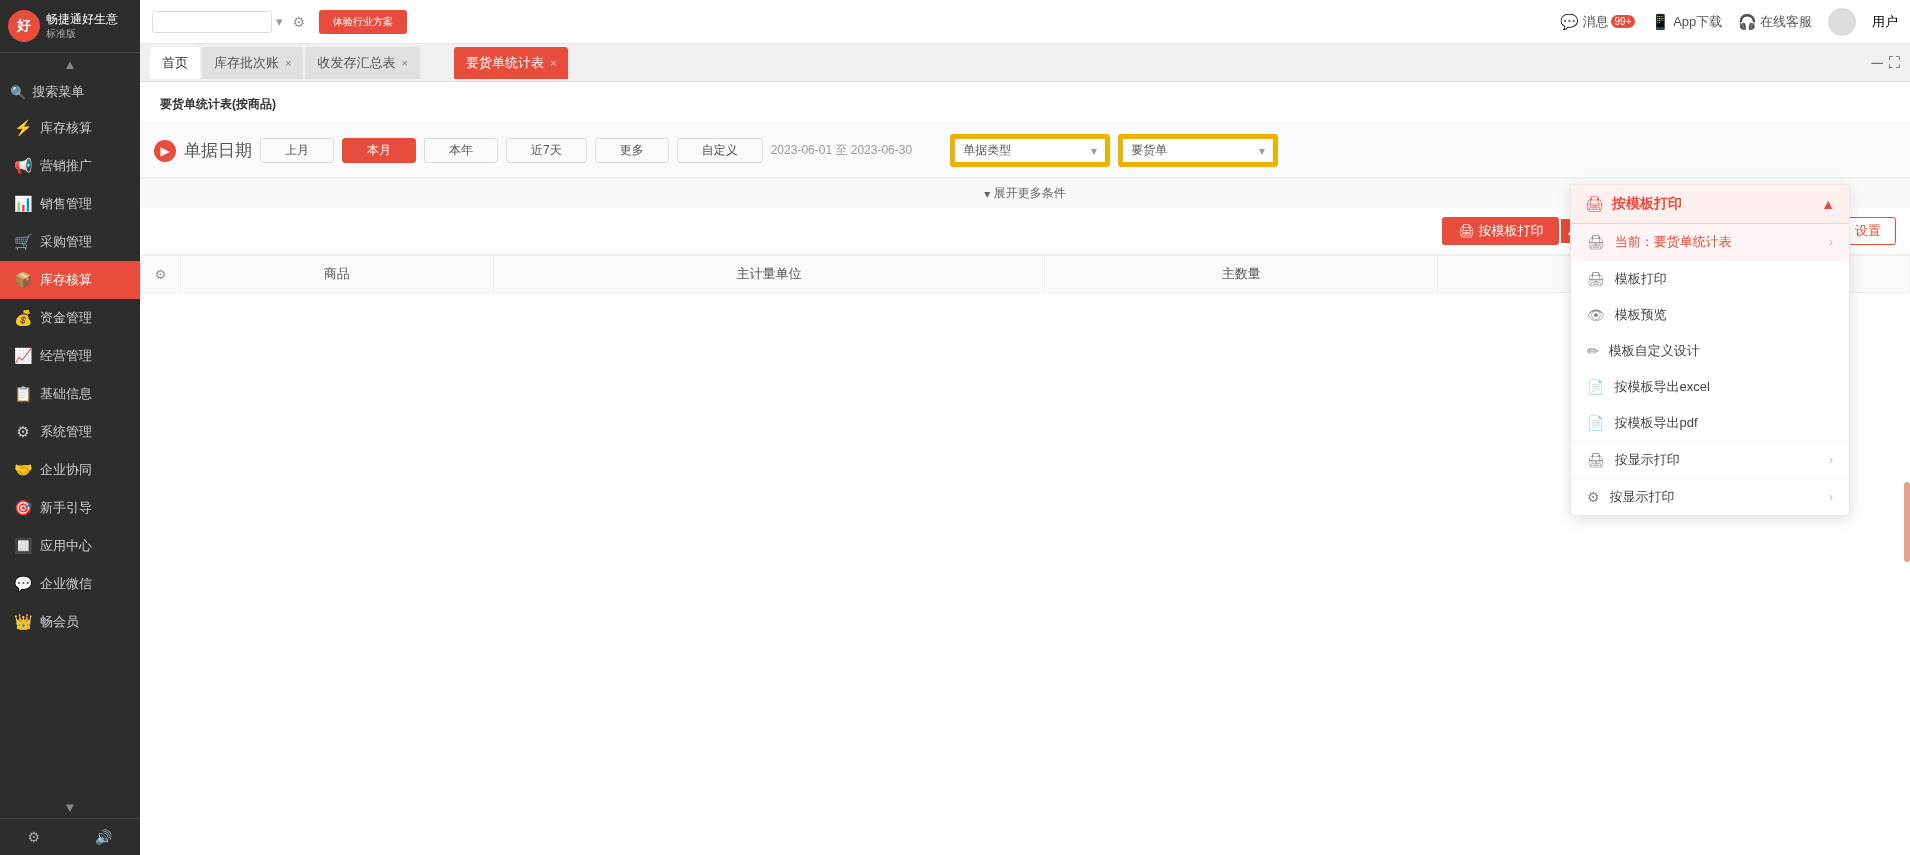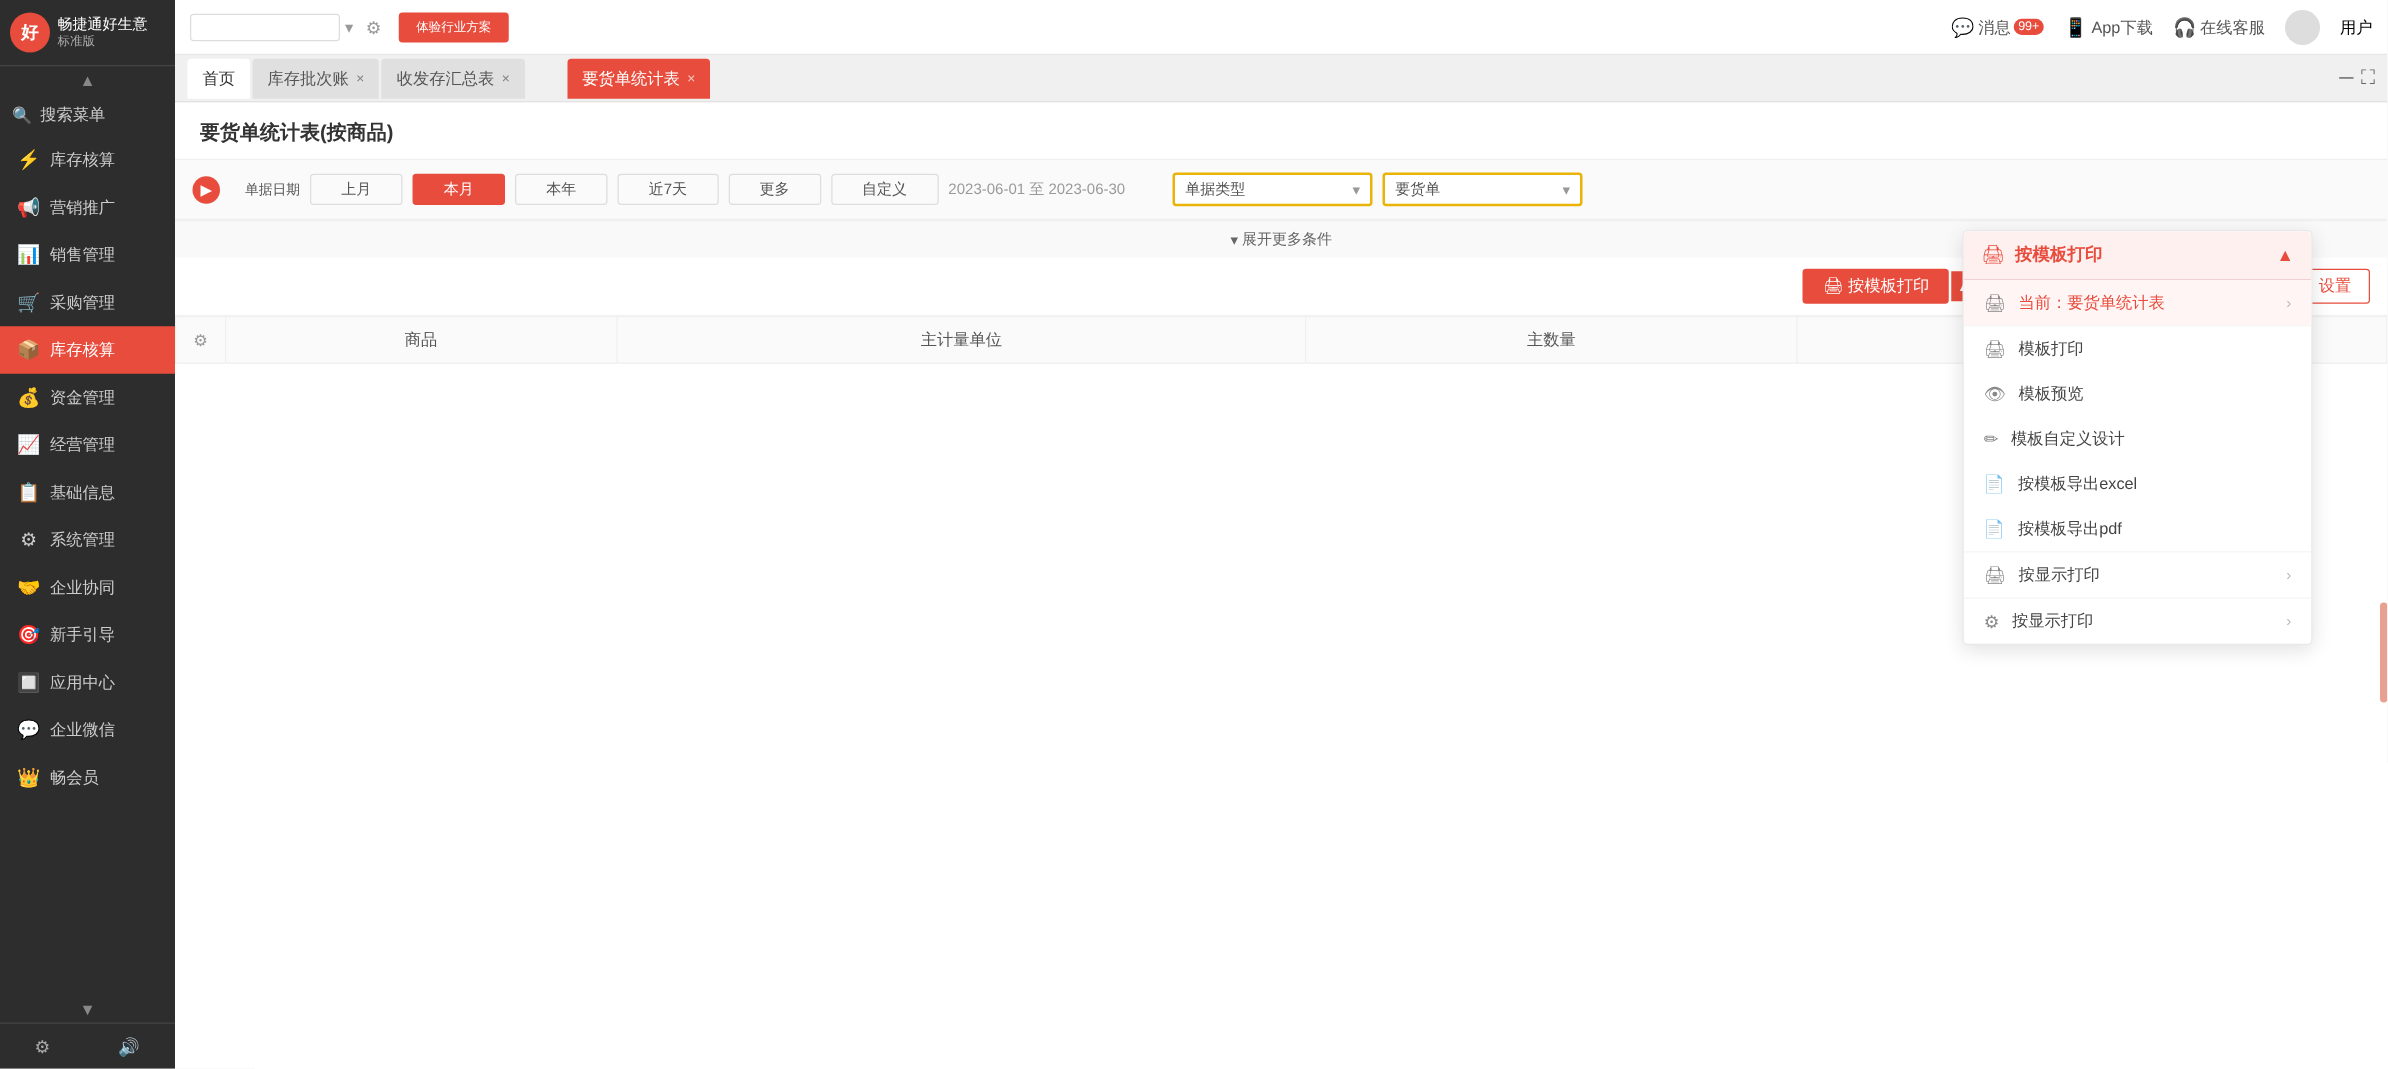--- a/index.html
+++ b/index.html
@@ -174,21 +174,21 @@
     .content {
       flex: 1;
       overflow: auto;
       background: #fff;
       position: relative;
     }
 
     
     .page-header {
       padding: 14px 20px 10px;
-      font-size: 16px;
+      font-size: 12px;
       font-weight: bold;
       color: #333;
       border-bottom: 1px solid #f0f0f0;
     }
 
     
     .filter-bar {
       display: flex;
       align-items: center;
       padding: 10px 14px;
@@ -197,35 +197,35 @@
       flex-wrap: wrap;
       gap: 8px;
     }
     .filter-expand-btn {
       background: #e74c3c; color: white;
       border: none; border-radius: 50%;
       width: 22px; height: 22px;
       cursor: pointer; font-size: 12px;
       display: flex; align-items: center; justify-content: center;
     }
-    .filter-label { color: #555; font-size: 11px; margin-left: 12px; }
+    .filter-label { color: #555; font-size: 17px; }
     .date-btn {
       padding: 3px 24px; border-radius: 3px;
       font-size: 12px; cursor: pointer;
       background: none; border: 1px solid #ddd;
       color: #555;
     }
     .date-btn.active {
       background: #e74c3c; color: white; border-color: #e74c3c;
     }
     .date-range { color: #999; font-size: 12px; }
 
     .filter-dropdown {
       display: flex; align-items: center;
-      border: 2px solid #eab308; border-radius: 3px;
+      border: 5px solid #eab308; border-radius: 3px;
       padding: 3px 8px;
       font-size: 12px; color: #555;
       cursor: pointer; background: white;
       min-width: 160px;
     }
     .filter-dropdown .arrow { margin-left: auto; color: #999; }
 
     .expand-more-btn {
       display: flex; align-items: center; justify-content: center;
       width: 100%; padding: 6px;

